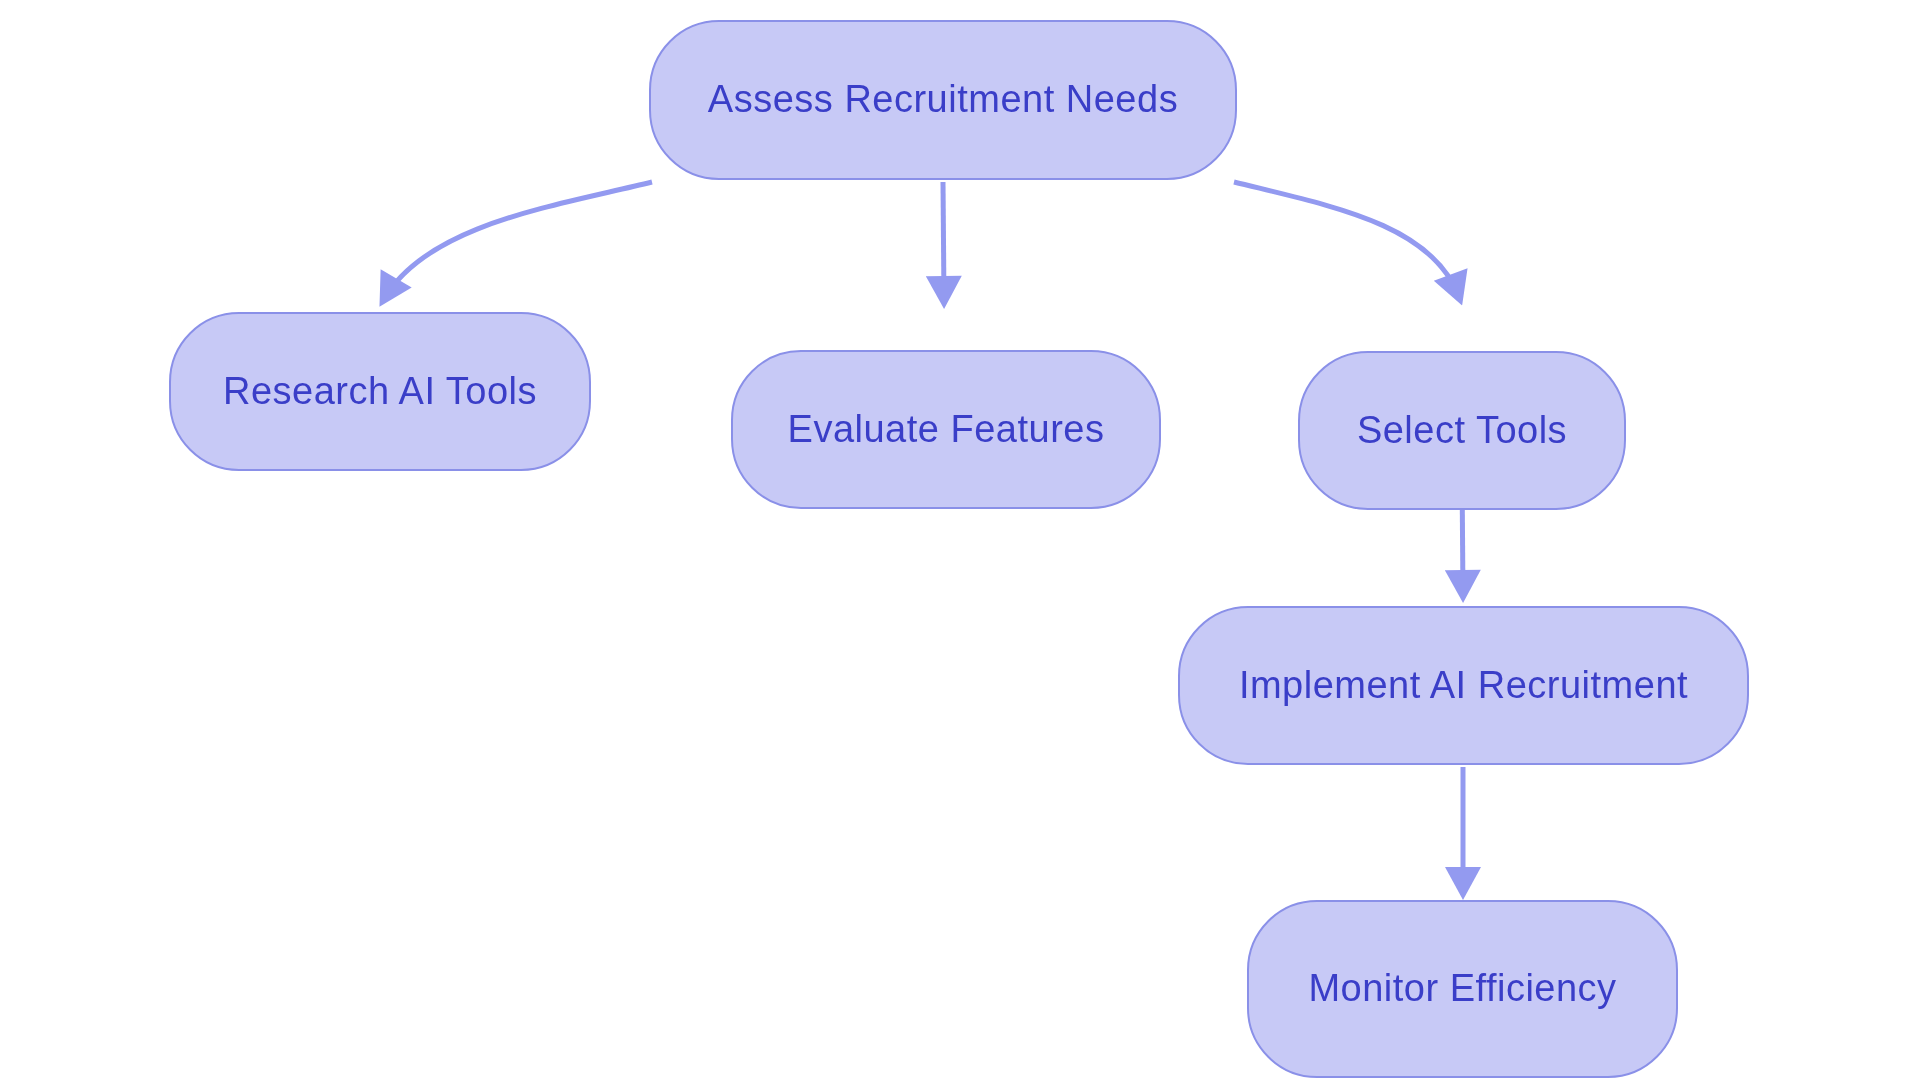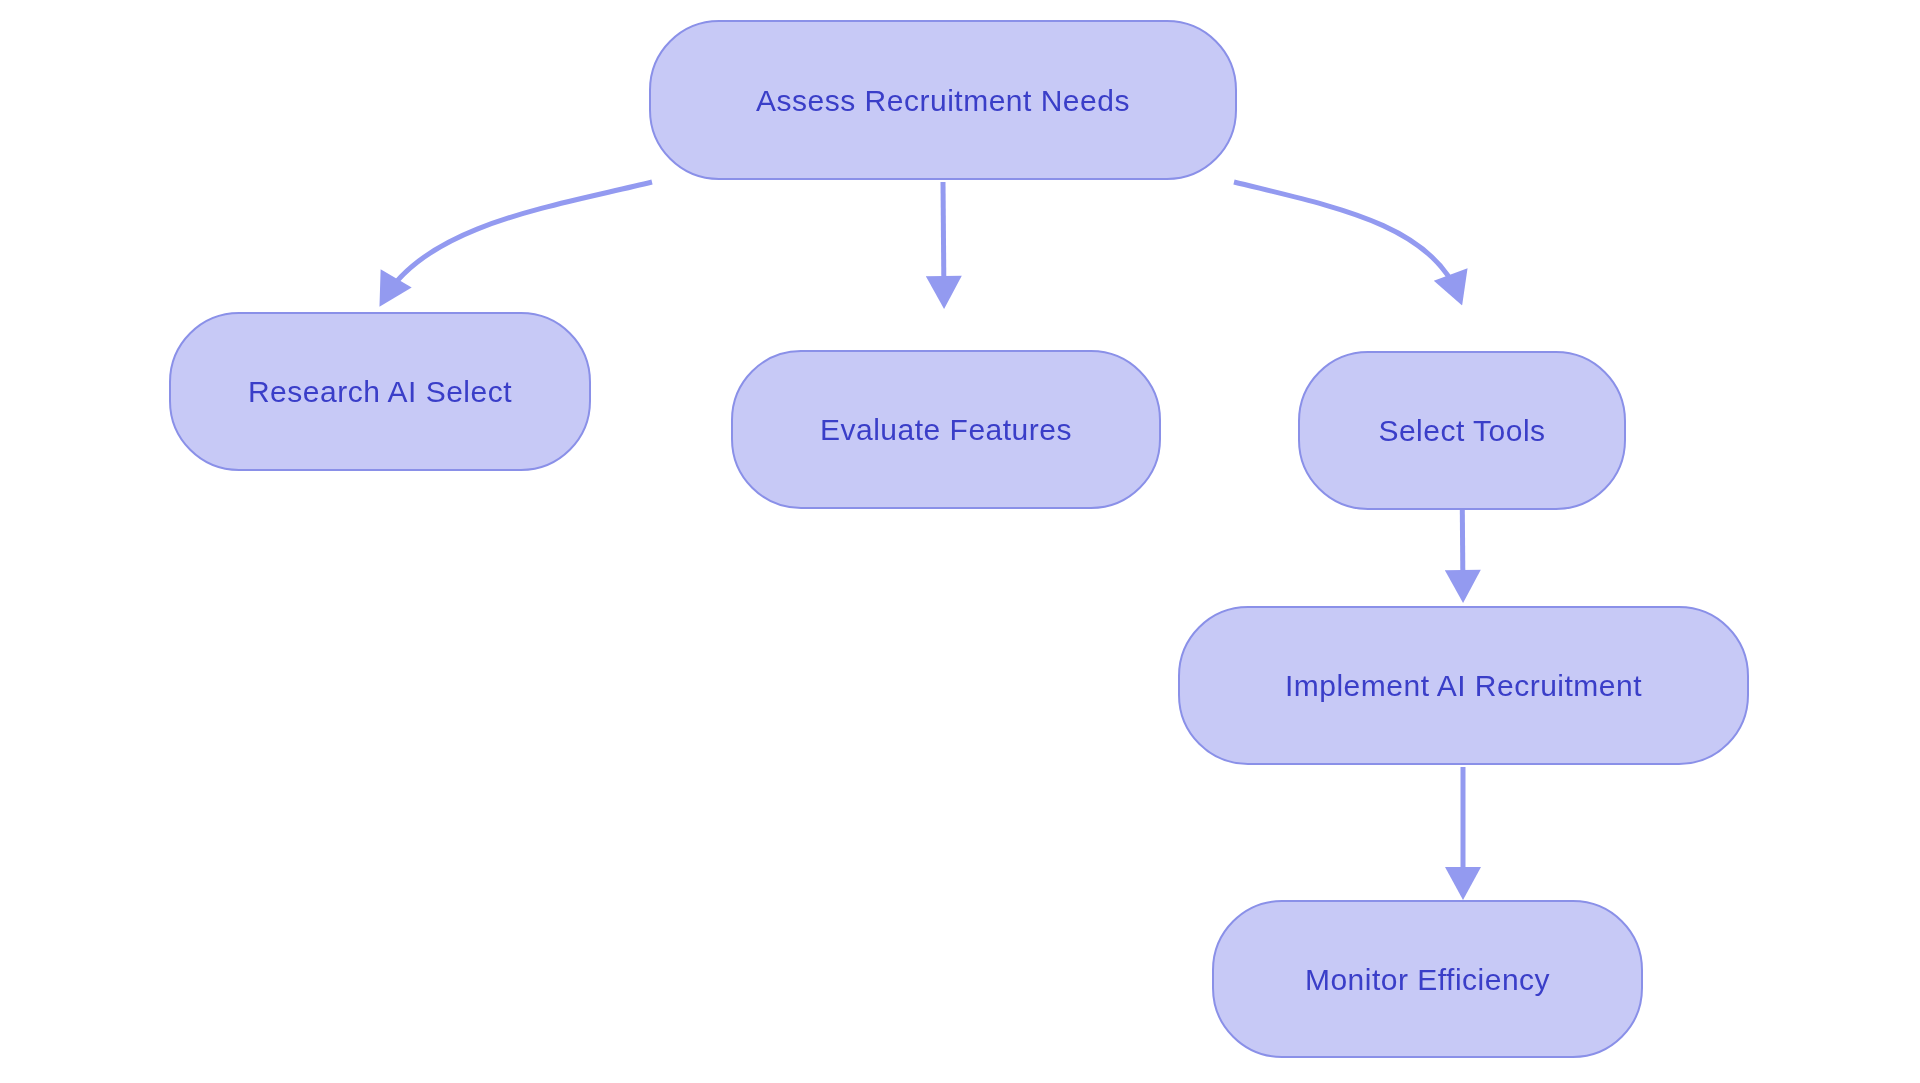--- a/index.html
+++ b/index.html
@@ -34,30 +34,30 @@
     position: absolute;
     box-sizing: border-box;
     background: var(--node-fill, #c7c9f6);
     border: 2px solid var(--node-border, #8a90e8);
     border-radius: 70px;
     display: flex;
     align-items: center;
     justify-content: center;
     text-align: center;
     color: var(--node-text, #3a3ec8);
-    font-size: 30px;
+    font-size: 38px;
     line-height: 1.1;
     letter-spacing: 0.5px;
   }
   .node-assess    { left: 649px;  top: 20px;  width: 588px; height: 160px; }
   .node-research  { left: 169px;  top: 312px; width: 422px; height: 159px; }
   .node-evaluate  { left: 731px;  top: 312px; width: 430px; height: 159px; margin-top: 38px; }
   .node-select    { left: 1298px; top: 312px; width: 328px; height: 159px; margin-top: 39px; }
   .node-implement { left: 1178px; top: 606px; width: 571px; height: 159px; align-items: center; }
-  .node-monitor   { left: 1212px; top: 900px; width: 431px; height: 158px; }
+  .node-monitor   { left: 1247px; top: 900px; width: 431px; height: 178px; }
 </style>
 </head>
 <body>
 
 <div class="canvas">
 
   <svg class="edges" viewBox="0 0 1920 1083" xmlns="http://www.w3.org/2000/svg">
     <defs>
       <marker id="arrow" viewBox="0 0 12 12" refX="9" refY="6" markerWidth="36" markerHeight="36" markerUnits="userSpaceOnUse" orient="auto">
         <path class="arrowhead" d="M 1 0 L 12 6 L 1 12 Z"></path>
@@ -67,21 +67,21 @@
     <path class="edge" d="M 943 182 L 944 300" marker-end="url(#arrow)"></path>
     <path class="edge" d="M 1234 182 C 1331 206, 1432 224, 1459 297" marker-end="url(#arrow)"></path>
     <path class="edge" d="M 1462 473 L 1463 594" marker-end="url(#arrow)"></path>
     <path class="edge" d="M 1463 767 L 1463 891" marker-end="url(#arrow)"></path>
   </svg>
 
   <div class="node node-assess">
     <span>Assess Recruitment Needs</span>
   </div>
   <div class="node node-research">
-    <span>Research AI Select</span>
+    <span>Research AI Tools</span>
   </div>
   <div class="node node-evaluate">
     <span>Evaluate Features</span>
   </div>
   <div class="node node-select">
     <span>Select Tools</span>
   </div>
   <div class="node node-implement">
     <span>Implement AI Recruitment</span>
   </div>

